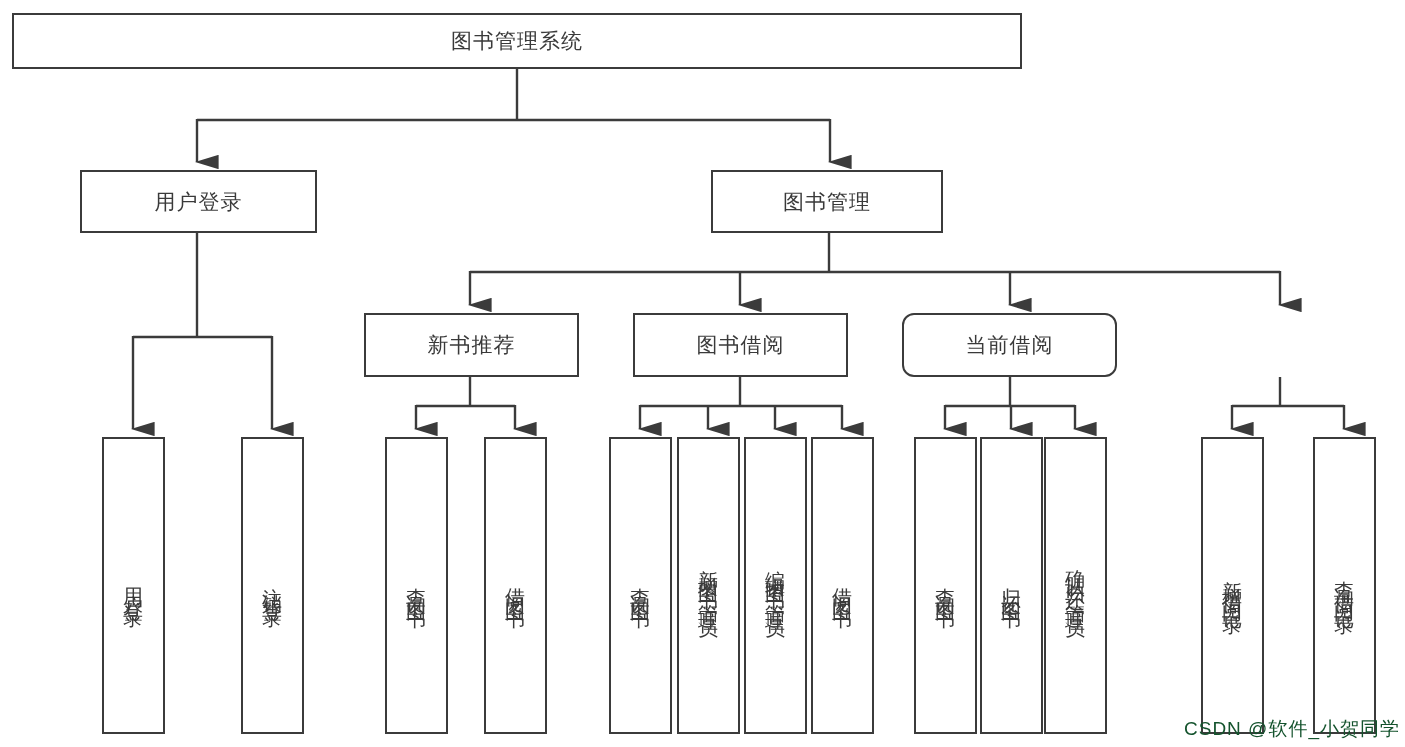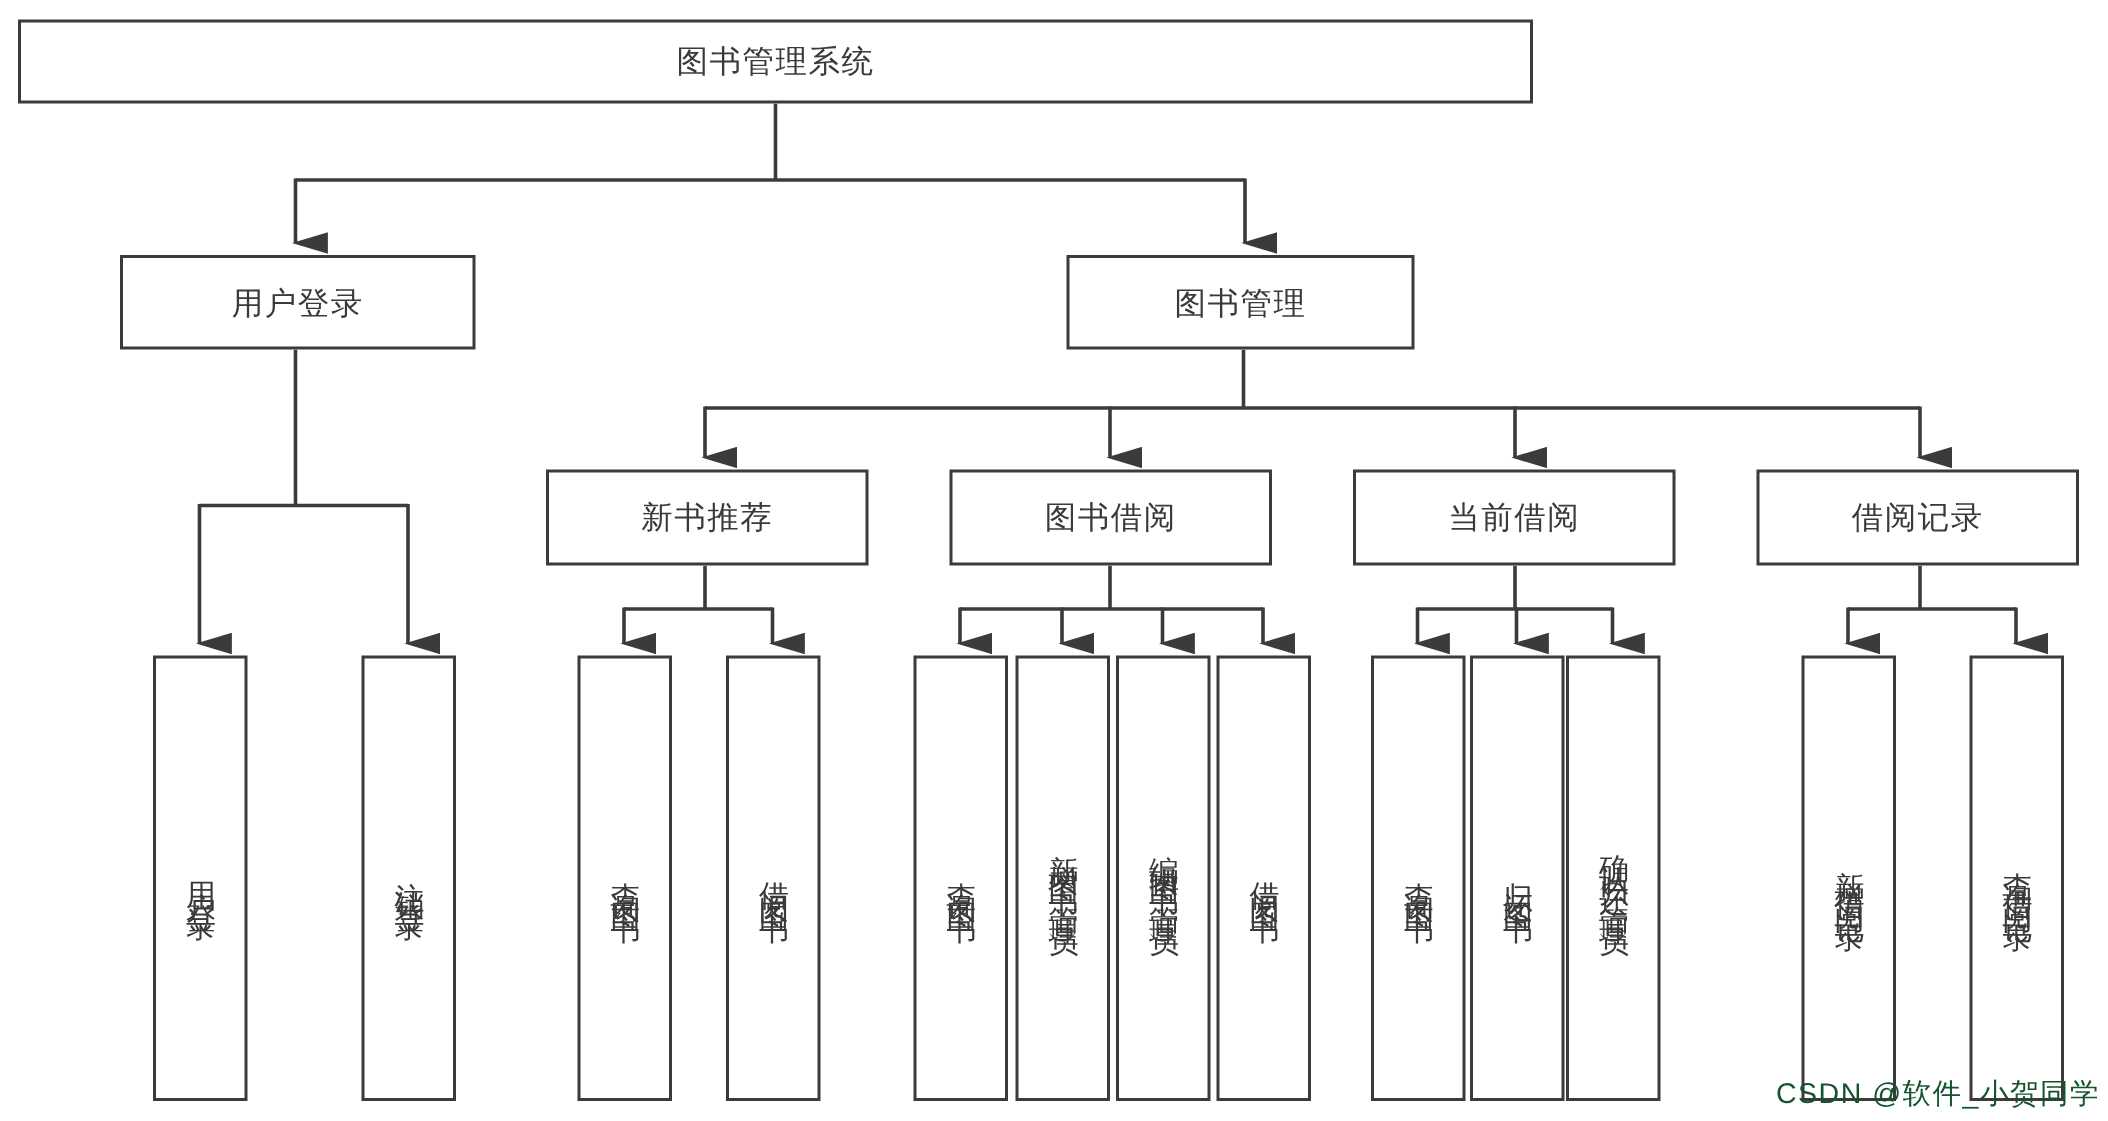--- a/index.html
+++ b/index.html
@@ -144,25 +144,22 @@
   <div class="node node-l1" style="left:711px; width:232px;">
     <span>图书管理</span>
   </div>
 
   <div class="node node-l2" style="left:364px;">
     <span>新书推荐</span>
   </div>
   <div class="node node-l2" style="left:633px;">
     <span>图书借阅</span>
   </div>
-  <div class="node node-l2" style="left:902px;">
+  <div class="node node-l2" style="left:902px;border-radius:12px;">
     <span>当前借阅</span>
-  </div>
-  <div class="node node-l2" style="left:1171px;">
-    <span>借阅记录</span>
   </div>
 
   <div class="node node-leaf" style="left:102px;">
     <span class="vtext">用户登录</span>
   </div>
   <div class="node node-leaf" style="left:241px;">
     <span class="vtext">注销登录</span>
   </div>
 
   <div class="node node-leaf" style="left:385px;">

